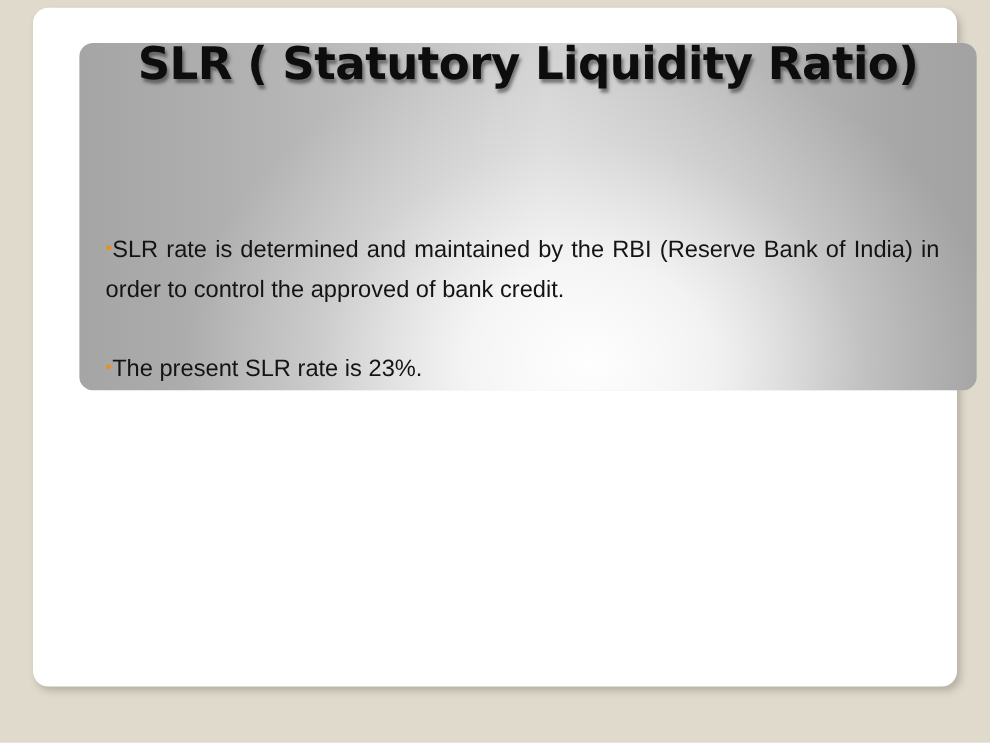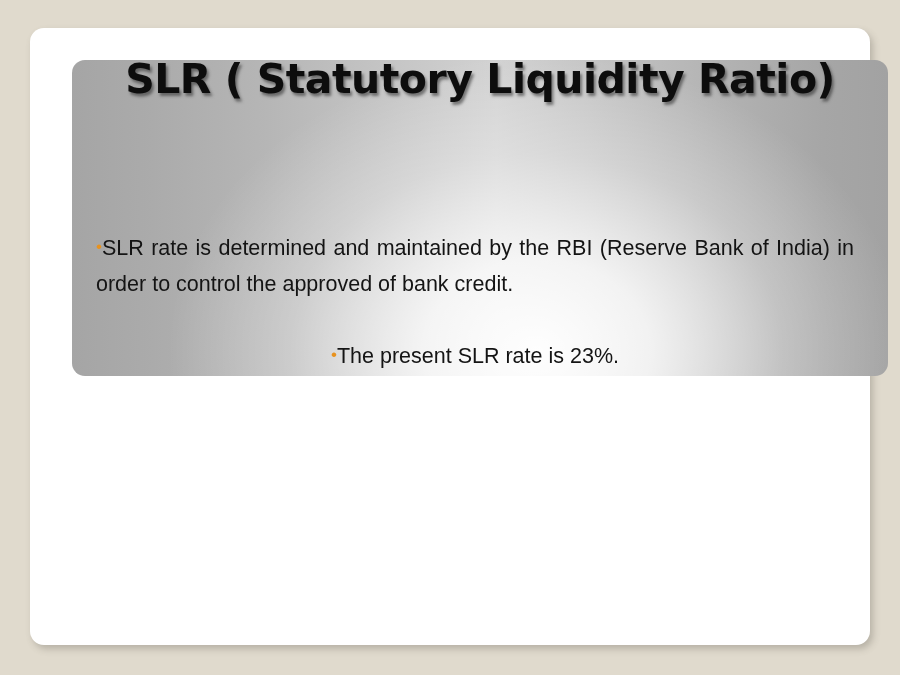--- a/index.html
+++ b/index.html
@@ -18,21 +18,21 @@
     position: relative;
     width: 900px;
     height: 675px;
     background: #e0dacd;
   }
 
   
   .slide-sheet {
     position: absolute;
     left: 30px;
-    top: 28px;
+    top: 7px;
     width: 840px;
     height: 617px;
     background: #ffffff;
     border-radius: 14px;
     box-shadow: 3px 4px 7px rgba(90, 85, 75, 0.30);
   }
 
   
   .gradient-panel {
     position: absolute;
@@ -87,21 +87,21 @@
     line-height: 36px;
     color: #141414;
   }
 
   .para {
     margin: 0;
     text-align: justify;
     text-justify: inter-word;
   }
   .para:last-child {
-    text-align: center;
+    text-align: left;
   }
 
   .para-gap {
     height: 36px;
   }
 
   .bullet-dot {
     color: #e8921e;
     font-size: 17px;
     line-height: 1;

